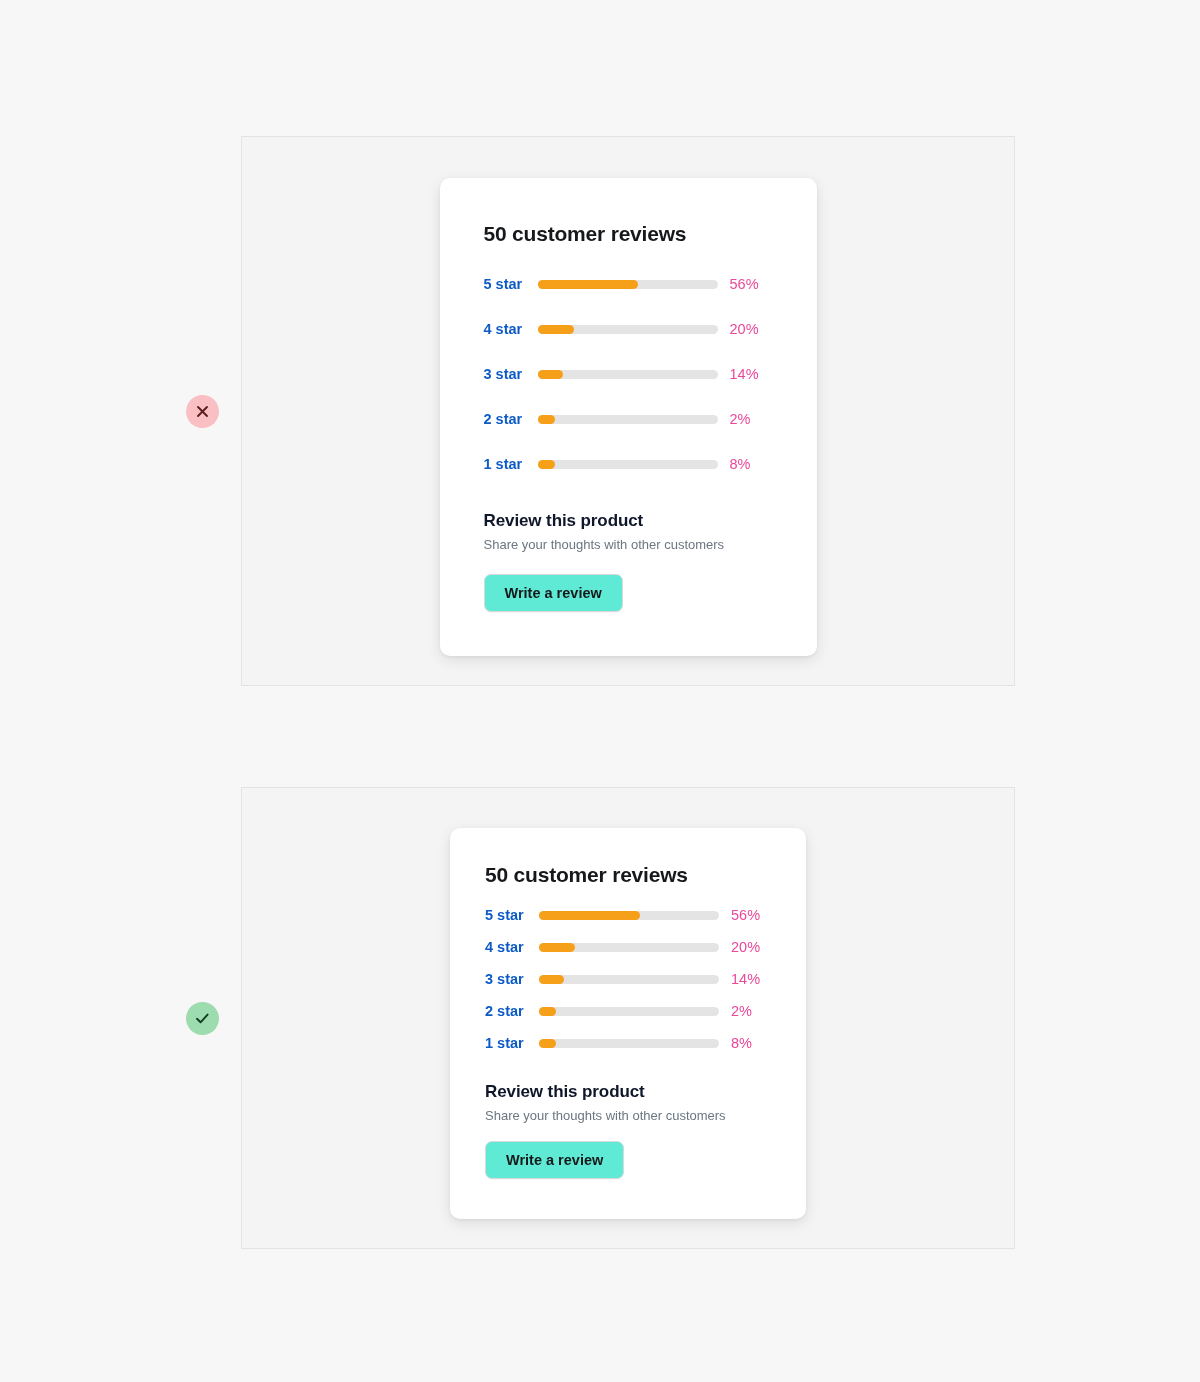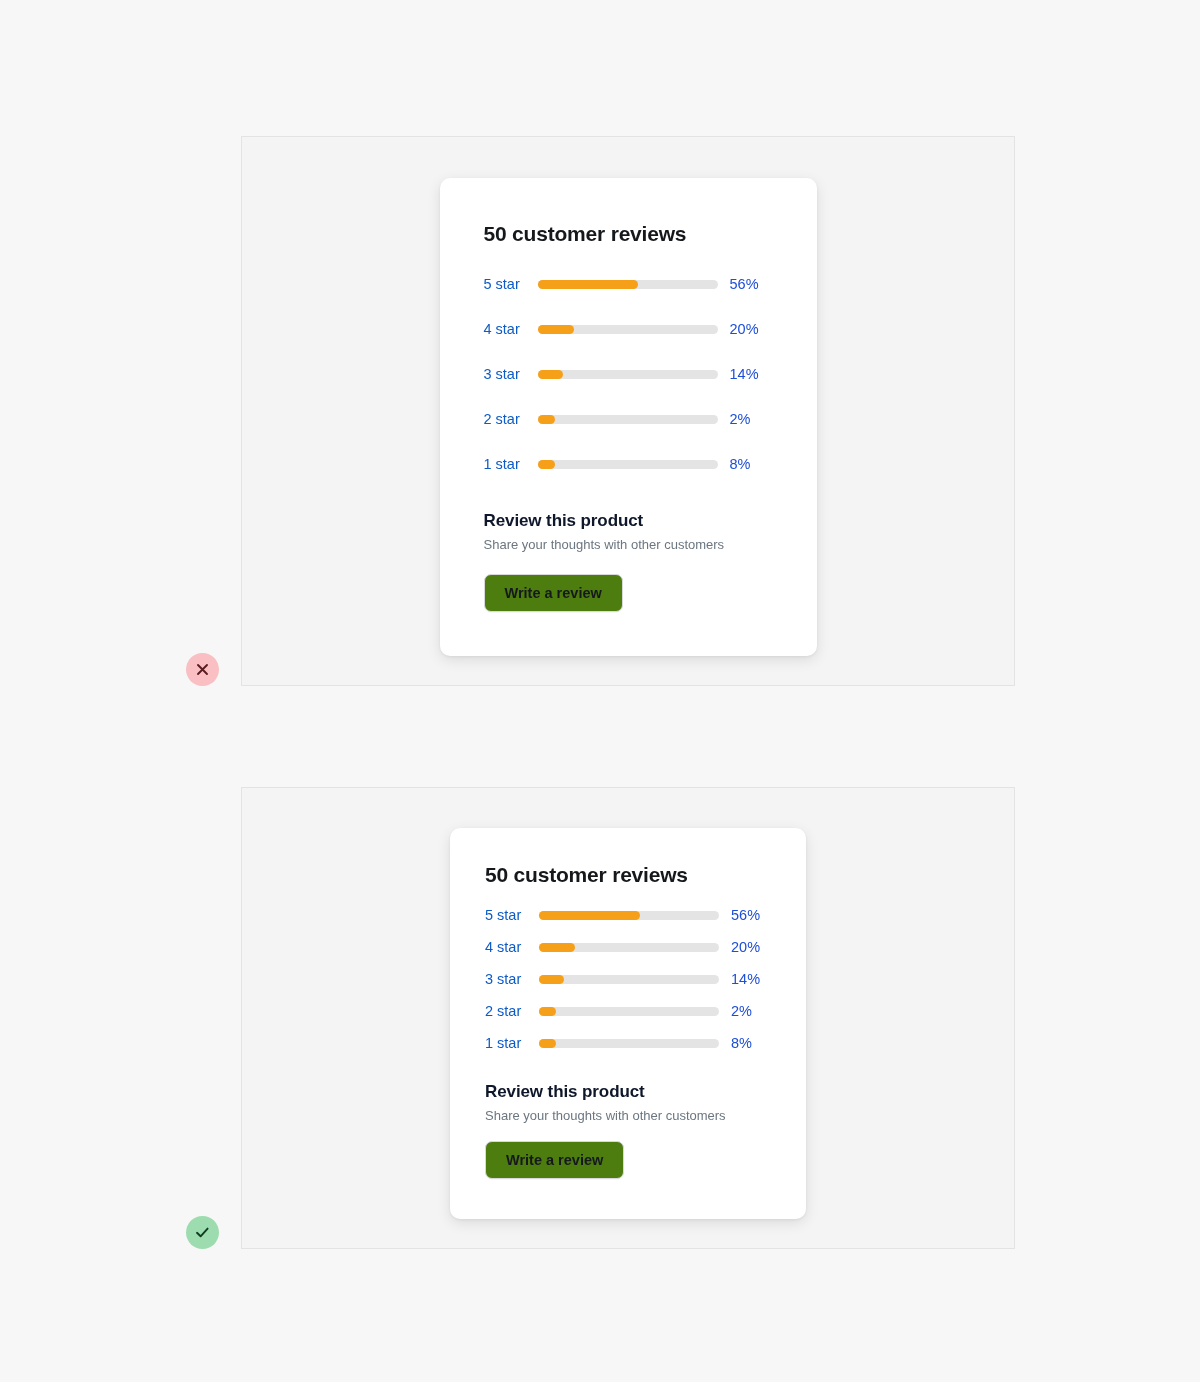--- a/index.html
+++ b/index.html
@@ -15,21 +15,21 @@
   .page {
     position: relative;
     width: 1200px;
     height: 1382px;
   }
 
   
   .example {
     position: absolute;
     display: flex;
-    align-items: flex-end;
+    align-items: center;
   }
   .example-dont { left: 186px; top: 136px; }
   .example-do   { left: 186px; top: 787px; }
 
   .status-badge {
     width: 33px;
     height: 33px;
     border-radius: 50%;
     flex: 0 0 33px;
     display: flex;
@@ -81,21 +81,21 @@
     display: flex;
     align-items: center;
   }
   .card-dont .rating-row { height: 24px; margin-bottom: 21px; }
   .card-dont .rating-row:last-of-type { margin-bottom: 0; }
   .card-do   .rating-row { height: 22px; margin-bottom: 10px; }
   .card-do   .rating-row:last-of-type { margin-bottom: 0; }
 
   .star-label {
     font-size: 14.5px;
-    font-weight: normal;
+    font-weight: bold;
     color: #0d5bc6;
     flex: 0 0 52px;
     white-space: nowrap;
   }
 
   .bar-track {
     position: relative;
     height: 9px;
     background: #e4e4e4;
     border-radius: 5px;
@@ -105,21 +105,21 @@
   .bar-fill {
     position: absolute;
     left: 0; top: 0; bottom: 0;
     background: #f6a019;
     border-radius: 5px;
     min-width: 17px;
   }
 
   .pct-label {
     font-size: 14.5px;
-    color: #1d4ed8;
+    color: #ec4899;
     margin-left: 12px;
     white-space: nowrap;
   }
 
   
   .card-dont .cta-block { margin-top: 35px; }
   .card-do   .cta-block { margin-top: 28px; }
 
   .cta-title {
     font-size: 17px;
@@ -129,21 +129,21 @@
   }
   .cta-sub {
     font-size: 13px;
     color: #6b7681;
     margin-top: 6px;
   }
 
   .write-review-btn {
     display: inline-block;
     margin-top: 22px;
-    background: #4d7c0f;
+    background: #5eead4;
     border: 1px solid #d9d9d9;
     border-radius: 7px;
     padding: 10px 20px;
     font-family: "Liberation Sans", sans-serif;
     font-size: 14.5px;
     font-weight: bold;
     color: #16191c;
     cursor: pointer;
     box-shadow: 0 1px 1px rgba(0,0,0,0.04);
   }

